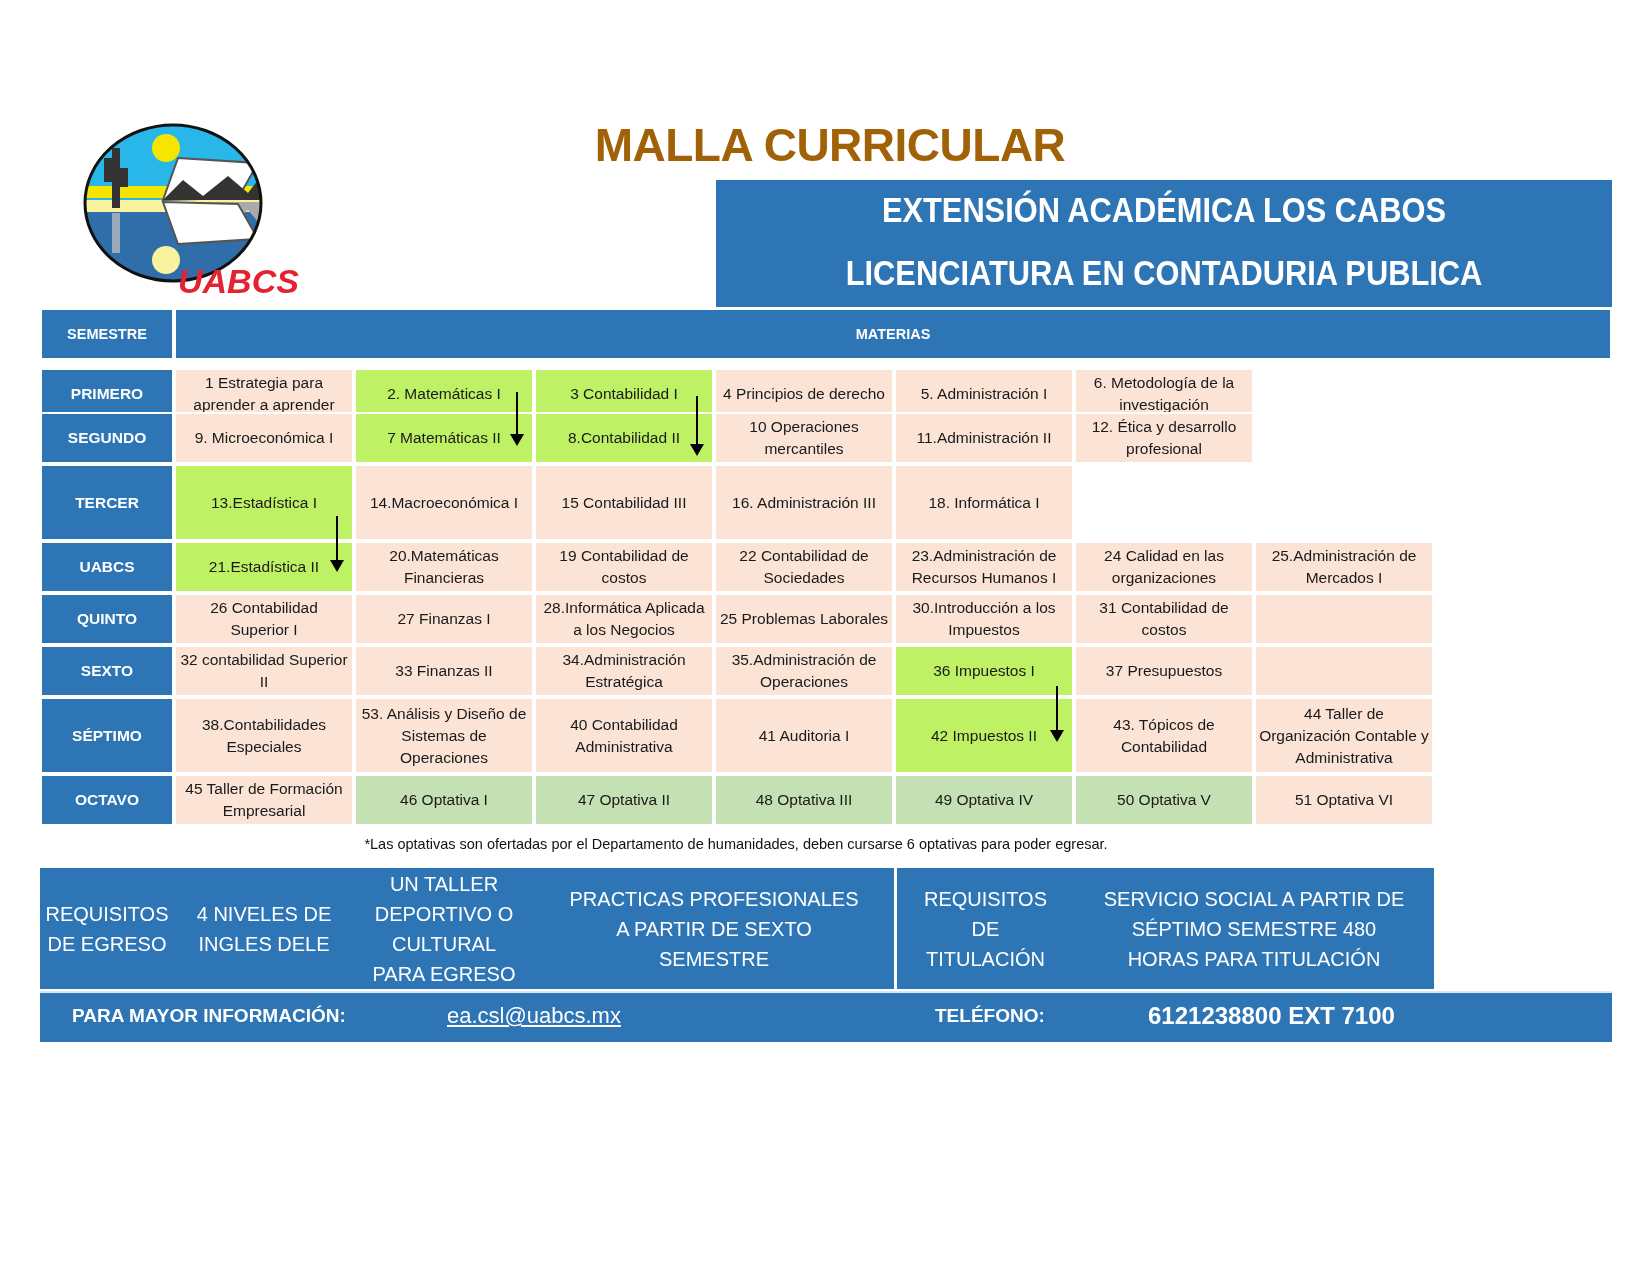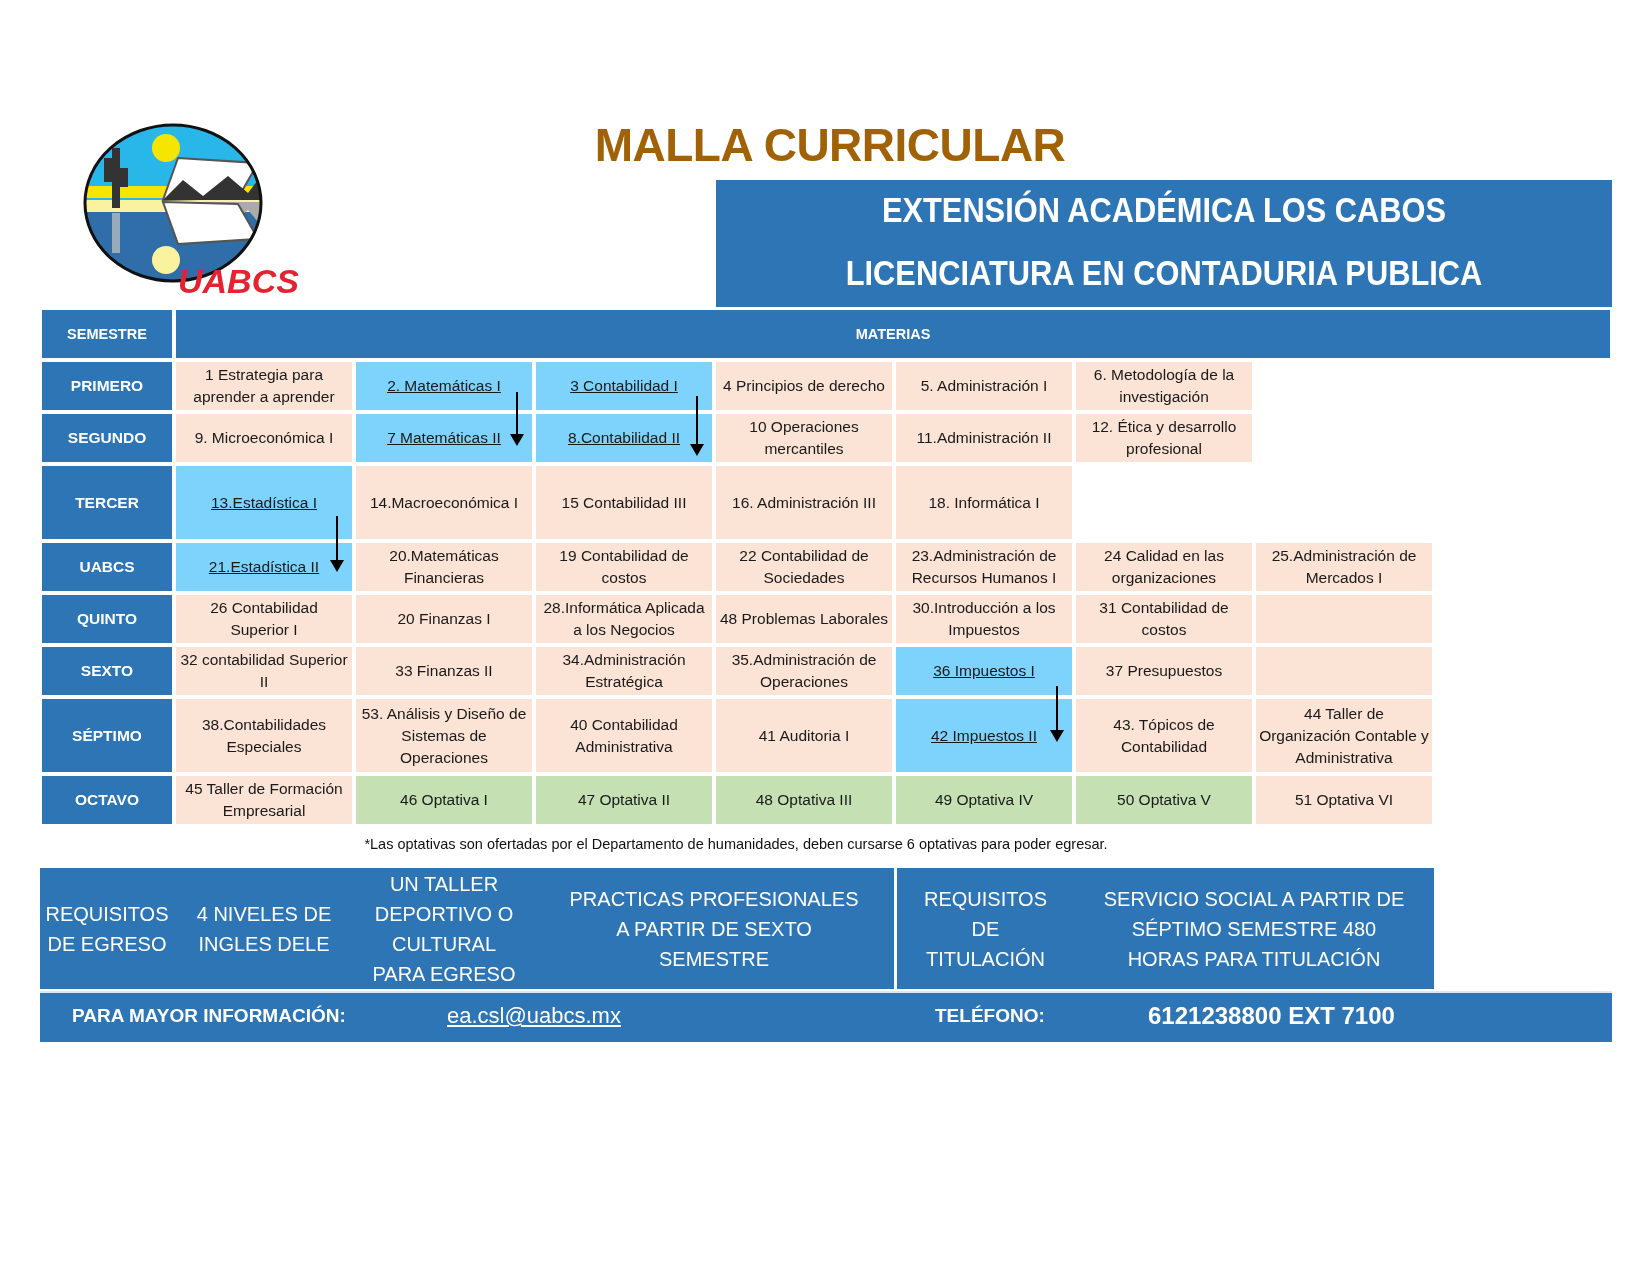--- a/index.html
+++ b/index.html
@@ -14,21 +14,21 @@
   .band .l2 { position:absolute; left:0; right:0; top:73px; font-size:35px; transform:scaleX(0.88); }
   .logo { left:78px; top:118px; width:225px; height:180px; }
 
   .grid { left:40px; top:308px; width:1572px; }
   .row { position:absolute; left:0; display:flex; }
   .cell { box-sizing:border-box; border:2px solid #fff; display:flex; align-items:center; justify-content:center;
           text-align:center; font-size:15.5px; line-height:22px; color:#1a1a1a; padding:0 3px; position:relative; }
   .sem { width:134px; background:#2e75b6; color:#fff; font-weight:bold; font-size:15.5px; }
   .subj { width:180px; }
   .peach { background:#fbe3d6; }
-  .blue  { background:#7dd3fc;text-decoration:underline; }
+  .blue  { background:#bef264; }
   .green { background:#c5e0b3; }
   .hdr { background:#2e75b6; color:#fff; font-weight:bold; font-size:14.5px; }
   .arrow { position:absolute; width:2px; background:#000; }
   .arrow::after { content:""; position:absolute; left:-6px; bottom:-10px; border-left:7px solid transparent;
                   border-right:7px solid transparent; border-top:12px solid #000; }
 
   .note { left:40px; top:836px; width:1392px; text-align:center; font-size:14.5px; color:#111; }
 
   .req { left:40px; top:868px; width:1394px; height:121px; background:#2e75b6; color:#fff; display:flex;
          font-family:"Liberation Sans", sans-serif; }
@@ -76,21 +76,21 @@
   <div class="l1">EXTENSIÓN ACADÉMICA LOS CABOS</div>
   <div class="l2">LICENCIATURA EN CONTADURIA PUBLICA</div>
 </div>
 
 <div class="abs grid">
   <div class="row" style="top:0;">
     <div class="cell sem hdr" style="height:52px;">SEMESTRE</div>
     <div class="cell hdr" style="width:1438px;height:52px;">MATERIAS</div>
   </div>
   <div id="rows">
-      <div class="row" style="top: 52px;">
+      <div class="row" style="top: 60px;">
         <div class="cell sem" style="height: 52px;">PRIMERO</div>
         <div class="cell subj peach" style="height: 52px;">1 Estrategia para aprender a aprender</div>
         <div class="cell subj blue" style="height: 52px;">2. Matemáticas I</div>
         <div class="cell subj blue" style="height: 52px;">3 Contabilidad I</div>
         <div class="cell subj peach" style="height: 52px;">4 Principios de derecho</div>
         <div class="cell subj peach" style="height: 52px;">5. Administración I</div>
         <div class="cell subj peach" style="height: 52px;">6. Metodología de la investigación</div>
       </div>
       <div class="row" style="top: 104px;">
         <div class="cell sem" style="height: 52px;">SEGUNDO</div>
@@ -115,23 +115,23 @@
         <div class="cell subj peach" style="height: 52px;">20.Matemáticas Financieras</div>
         <div class="cell subj peach" style="height: 52px;">19 Contabilidad de costos</div>
         <div class="cell subj peach" style="height: 52px;">22 Contabilidad de Sociedades</div>
         <div class="cell subj peach" style="height: 52px;">23.Administración de Recursos Humanos I</div>
         <div class="cell subj peach" style="height: 52px;">24 Calidad en las organizaciones</div>
         <div class="cell subj peach" style="height: 52px;">25.Administración de Mercados I</div>
       </div>
       <div class="row" style="top: 285px;">
         <div class="cell sem" style="height: 52px;">QUINTO</div>
         <div class="cell subj peach" style="height: 52px;">26 Contabilidad Superior I</div>
-        <div class="cell subj peach" style="height: 52px;">20 Finanzas I</div>
+        <div class="cell subj peach" style="height: 52px;">27 Finanzas I</div>
         <div class="cell subj peach" style="height: 52px;">28.Informática Aplicada a los Negocios</div>
-        <div class="cell subj peach" style="height: 52px;">48 Problemas Laborales</div>
+        <div class="cell subj peach" style="height: 52px;">25 Problemas Laborales</div>
         <div class="cell subj peach" style="height: 52px;">30.Introducción a los Impuestos</div>
         <div class="cell subj peach" style="height: 52px;">31 Contabilidad de costos</div>
         <div class="cell subj peach" style="height: 52px;"></div>
       </div>
       <div class="row" style="top: 337px;">
         <div class="cell sem" style="height: 52px;">SEXTO</div>
         <div class="cell subj peach" style="height: 52px;">32 contabilidad Superior II</div>
         <div class="cell subj peach" style="height: 52px;">33 Finanzas II</div>
         <div class="cell subj peach" style="height: 52px;">34.Administración Estratégica</div>
         <div class="cell subj peach" style="height: 52px;">35.Administración de Operaciones</div>

